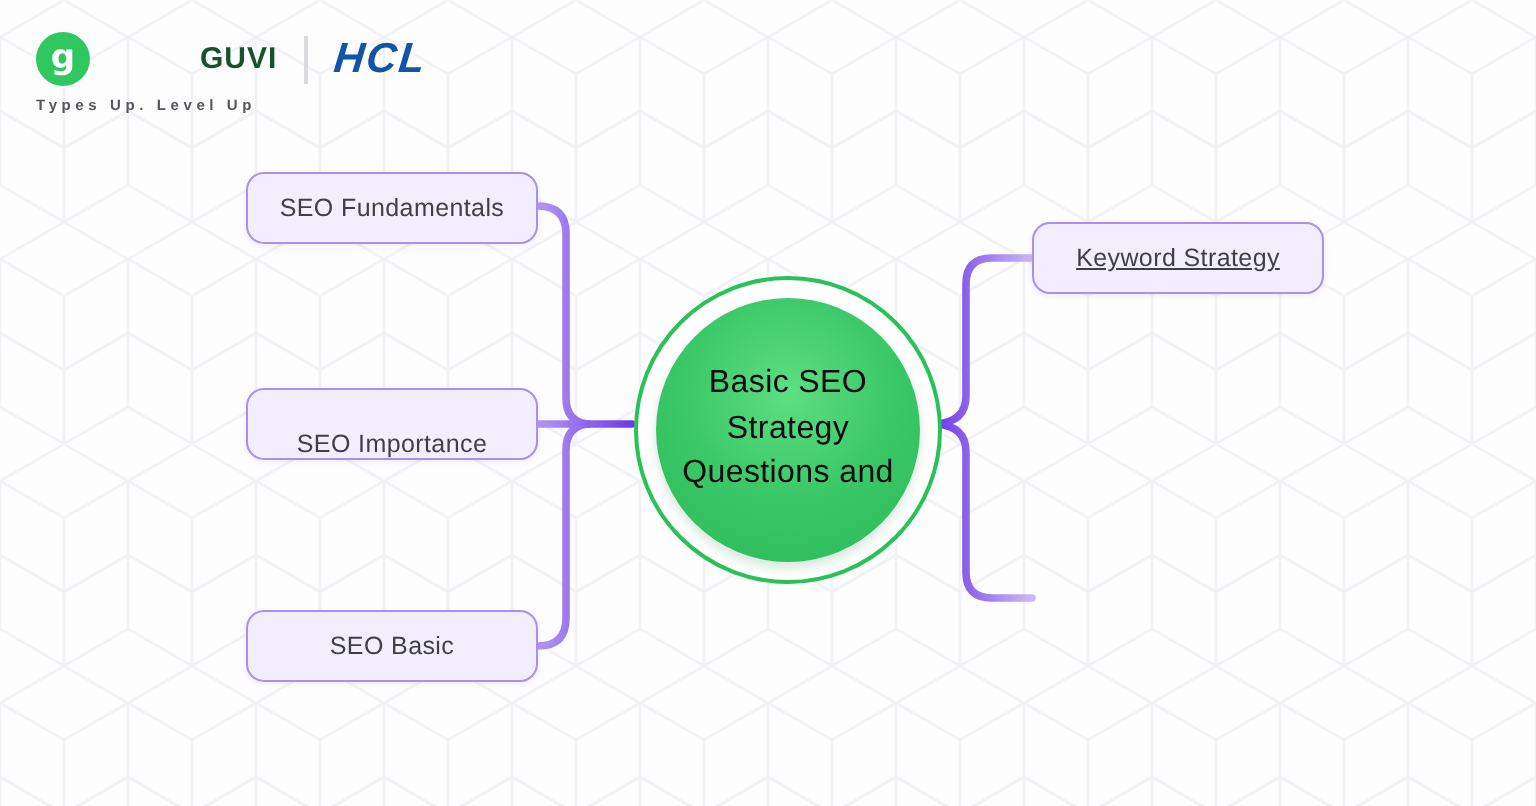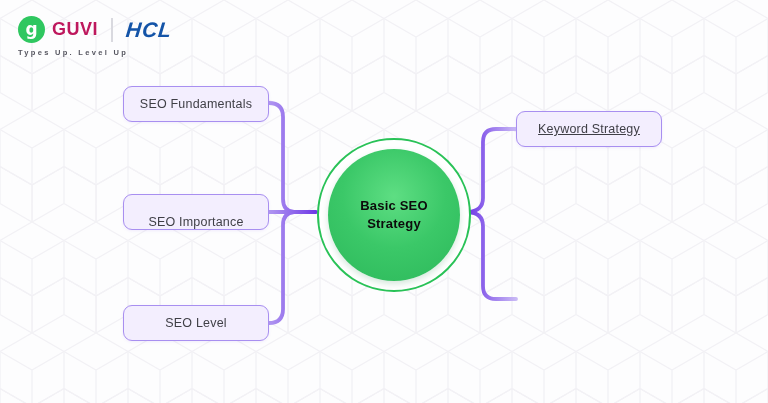--- a/index.html
+++ b/index.html
@@ -17,21 +17,21 @@
   
   .logo-row{display:flex;align-items:center;gap:7px;}
   .guvi-badge{
     width:27px;height:27px;border-radius:50%;
     background:#2fc760;color:#ffffff;
     display:flex;align-items:center;justify-content:center;
     font-weight:bold;font-size:17px;line-height:1;
     font-family:"DejaVu Sans",sans-serif;
   }
   .guvi-word{
-    font-size:18px;font-weight:bold;color:#be185d;letter-spacing:.5px;
+    font-size:15px;font-weight:bold;color:#14532d;letter-spacing:.5px;margin-left:48px;
   }
   .logo-divider{width:2px;height:24px;background:#d9d9df;margin:0 6px;}
   .hcl-word{
     font-size:21px;font-weight:bold;font-style:italic;color:#1454a8;letter-spacing:1px;
     transform:skewX(-6deg);
   }
   .tagline{
     margin-top:5px;font-size:7.5px;font-weight:bold;color:#55555f;
     letter-spacing:2.3px;
   }
@@ -60,21 +60,21 @@
     cursor:pointer;
   }
   .center-inner{
     width:132px;height:132px;border-radius:50%;
     background:radial-gradient(circle at 50% 36%,#5ede83 0%,#3bc868 48%,#2cb85a 100%);
     box-shadow:0 3px 6px rgba(20,120,60,.18);
     display:flex;flex-direction:column;align-items:center;justify-content:center;
   }
   .center-inner span{
     display:block;text-align:center;
-    font-size:13px;font-weight:bold;color:#0c0c0c;line-height:1.42;letter-spacing:.2px;
+    font-size:16px;font-weight:normal;color:#0c0c0c;line-height:1.42;letter-spacing:.2px;
   }
 </style>
 </head>
 <body>
 
 <svg class="bg-pattern" width="768" height="403" xmlns="http://www.w3.org/2000/svg">
   <defs>
     <pattern id="cubes" width="64" height="111" patternUnits="userSpaceOnUse">
       <g fill="none" stroke="#f2f1f5" stroke-width="1.3">
         <path d="M32,0 L64,18.5 L64,55.5 L32,74 L0,55.5 L0,18.5 Z"></path>
@@ -122,27 +122,28 @@
 
 <div class="node-layer">
 
   <div class="mm-node" id="node-fundamentals">
     <span>SEO Fundamentals</span>
   </div>
   <div class="mm-node" id="node-importance">
     <span>SEO Importance</span>
   </div>
   <div class="mm-node" id="node-types">
-    <span>SEO Level</span>
+    <span>SEO Basic</span>
   </div>
 
   <div class="mm-node" id="node-keyword">
     <span>Keyword Strategy</span>
   </div>
 
   <div class="center-outer">
     <div class="center-inner">
       <span>Basic SEO</span>
       <span>Strategy</span>
+      <span>Questions and</span>
     </div>
   </div>
 
 </div>
 
 </body></html>

